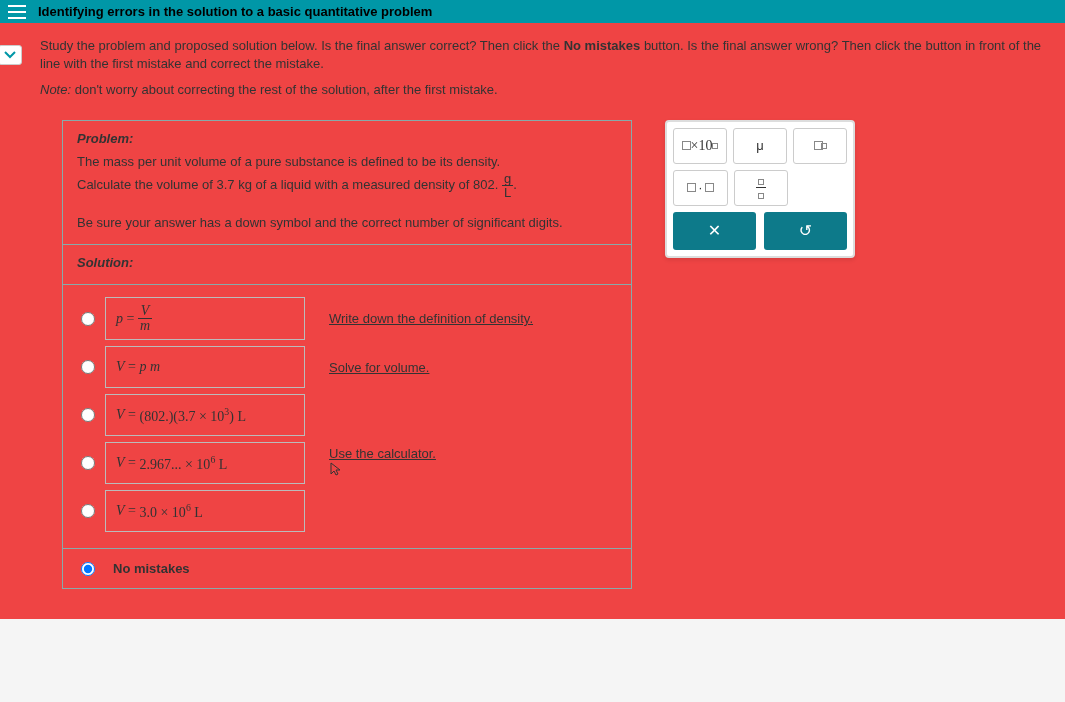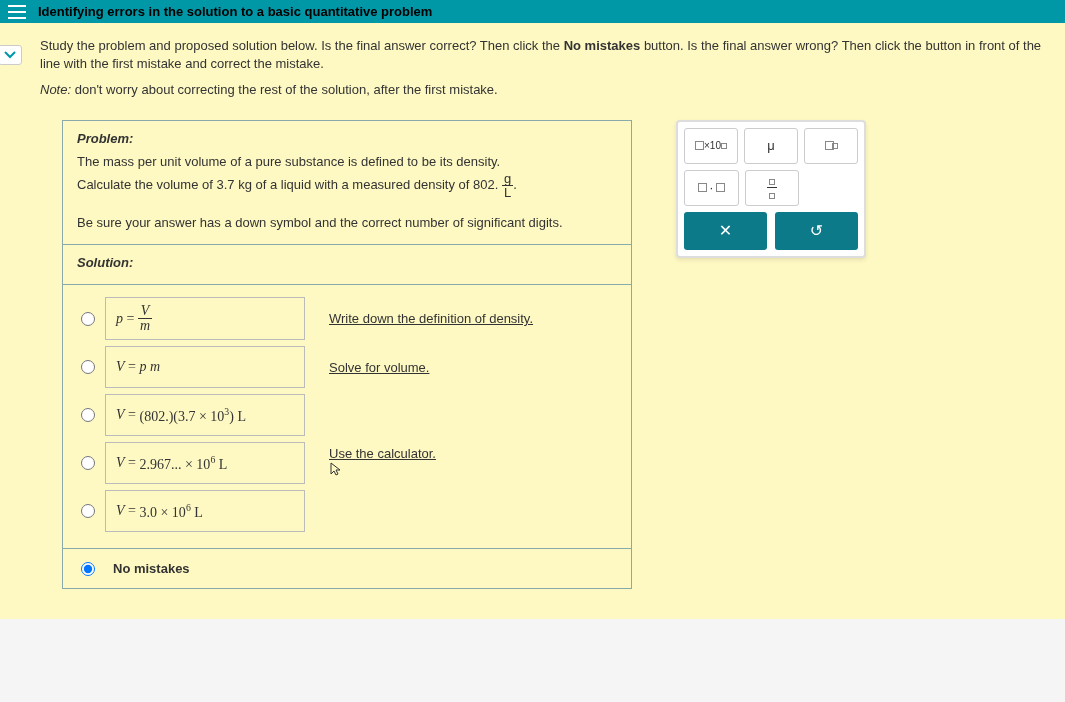--- a/index.html
+++ b/index.html
@@ -1,27 +1,27 @@
 <!DOCTYPE html>
 <html><head>
 <meta charset="utf-8">
 <style>
 * { box-sizing: border-box; margin: 0; padding: 0; }
 body { font-family: Arial, sans-serif; font-size: 13px; color: #333; background: #f5f5f5; }
 .header-bar { background: #0097a7; color: #000000; padding: 4px 8px; display: flex; align-items: center; }
 .hamburger { width: 18px; height: 14px; margin-right: 12px; display: flex; flex-direction: column; justify-content: space-between; cursor: pointer; }
 .hamburger span { display: block; height: 2px; background: #fff; }
 .header-title { font-size: 13px; font-weight: bold; }
-.content-wrap { background: #fef9c3; padding: 14px 22px 30px 22px; position: relative; }
+.content-wrap { background: #ef4444; padding: 14px 22px 30px 22px; position: relative; }
 .expand-btn { position: absolute; left: -2px; top: 22px; width: 24px; height: 20px; background: #fff; border: 1px solid #ccc; border-radius: 3px; display: flex; align-items: center; justify-content: center; cursor: pointer; color: #0097a7; font-weight: bold; }
 .instructions { margin-left: 18px; }
 .instructions p { margin-bottom: 8px; line-height: 1.4; }
 .instructions b { font-weight: bold; }
 .instructions em { font-style: italic; }
-.main-row { display: flex; gap: 44px; margin-top: 20px; margin-left: 40px; }
+.main-row { display: flex; gap: 33px; margin-top: 20px; margin-left: 40px; }
 .problem-panel { width: 570px; border: 1px solid #8aa; }
 .section { padding: 10px 14px; }
 .section.bb { border-bottom: 1px solid #8aa; }
 .section-title { font-weight: bold; font-style: italic; margin-bottom: 6px; }
 .ptext { line-height: 1.6; }
 .frac { display: inline-block; text-align: center; vertical-align: middle; line-height: 1; }
 .frac .num { display: block; border-bottom: 1px solid #333; padding: 0 2px; }
 .frac .den { display: block; padding: 0 2px; }
 .solution-rows { padding: 6px 8px 10px 8px; }
 .srow { display: flex; align-items: center; margin: 6px 0; }
@@ -153,21 +153,21 @@
           </div>
         <span class="lbl">No mistakes</span>
       </div>
     </div>
 
     <div class="tool-panel">
       <div class="tool-grid">
         <div class="tool-row">
           <div class="tool-cell">
             <span class="box-sym"></span>
-              <span style="font-size:10px;">×10</span>
+              <span style="font-size:14px;font-family:Liberation Serif, serif;">×10</span>
               <span class="box-sym-sm" style="vertical-align:super;"></span>
           </div>
           <div class="tool-cell">μ</div>
           <div class="tool-cell">
             <span class="box-sym"></span>
               <span class="box-sym-sm" style="vertical-align:super;margin-left:-2px;"></span>
           </div>
         </div>
         <div class="tool-row">
           <div class="tool-cell">

